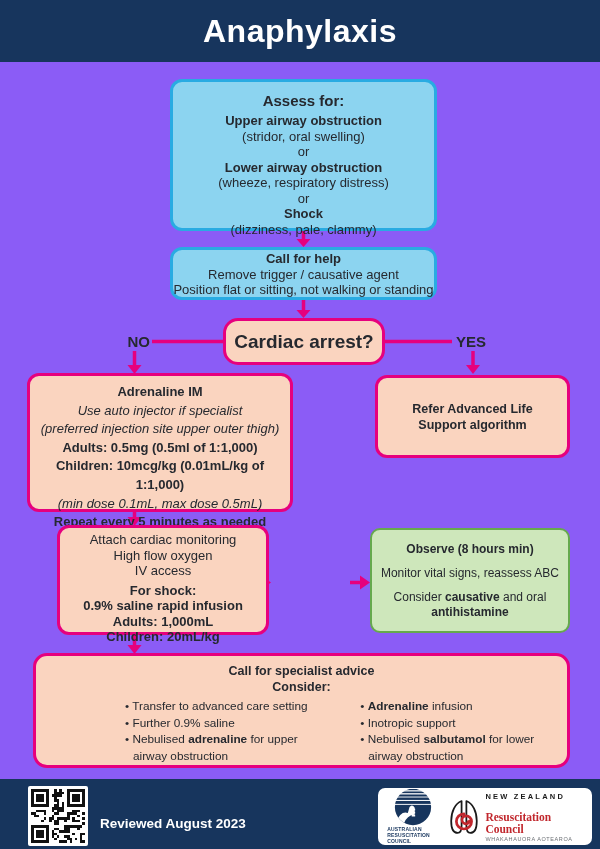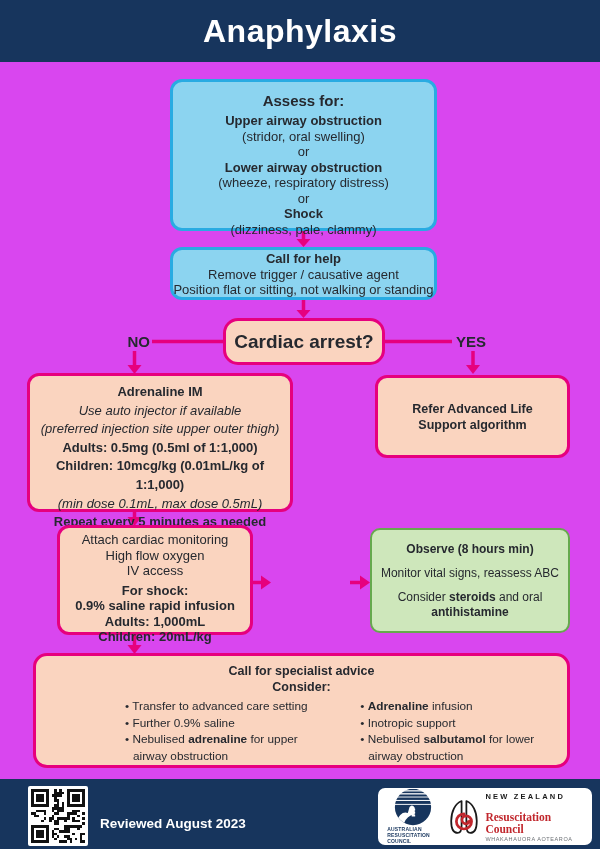--- a/index.html
+++ b/index.html
@@ -1,16 +1,16 @@
 <!DOCTYPE html>
 <html><head>
 <meta charset="utf-8">
 <style>
   html,body{margin:0;padding:0;background:#fff;}
-  .page{position:relative;width:600px;height:849px;background:#d946ef;overflow:hidden;
+  .page{position:relative;width:600px;height:849px;background:#8b5cf6;overflow:hidden;
         font-family:"Liberation Sans",sans-serif;color:#26292f;}
   
   .hdr{position:absolute;left:0;top:0;width:600px;height:62px;background:#17355d;
        display:flex;align-items:center;justify-content:center;}
   .hdr .title{color:#fff;font-size:32px;font-weight:bold;letter-spacing:.5px;}
   .ftr{position:absolute;left:0;top:779px;width:600px;height:70px;background:#17355d;}
   
   .box{position:absolute;box-sizing:border-box;text-align:center;border-radius:12px;}
   .blue{background:#8cd4f0;border:3px solid #29abe2;}
   .salmon{background:#fad4bf;border:3px solid #e6007e;}
@@ -26,21 +26,21 @@
            display:flex;align-items:center;justify-content:center;}
   .cardiac .q{font-size:19px;font-weight:bold;}
   .branch{position:absolute;font-size:15px;font-weight:bold;top:333px;}
   .branch.no{left:106px;width:44px;text-align:right;}
   .branch.yes{left:456px;width:44px;text-align:left;}
   .adren{left:27px;top:373px;width:266px;height:139px;padding-top:7px;}
   .adren .t{line-height:18.6px;}
   .refer{left:375px;top:375px;width:195px;height:83px;
          display:flex;align-items:center;justify-content:center;}
   .refer .txt{font-size:12.5px;font-weight:bold;line-height:16px;max-width:150px;}
-  .attach{left:57px;top:525px;width:196px;height:110px;padding-top:4px;}
+  .attach{left:57px;top:525px;width:212px;height:110px;padding-top:4px;}
   .attach .gap{margin-top:4px;}
   .pill{left:270px;top:571px;width:82px;height:23px;background:#aed9a0;border:2px solid #4e9e54;
         border-radius:12px;display:flex;align-items:center;justify-content:center;}
   .pill .txt{font-size:9.5px;font-weight:bold;letter-spacing:.4px;color:#20242b;}
   .observe{left:370px;top:528px;width:200px;height:105px;padding:12px 8px 0 8px;}
   .observe .p{font-size:12px;line-height:15px;margin-bottom:9px;}
   .spec{left:33px;top:653px;width:537px;height:115px;border-radius:14px;padding-top:8px;}
   .spec .cols{display:flex;text-align:left;margin-top:3px;}
   .spec .col{font-size:11.8px;line-height:16.5px;}
   .spec .col.l{width:235px;margin-left:85px;}
@@ -115,21 +115,21 @@
   </div>
 
   <div class="box salmon cardiac">
     <div class="q">Cardiac arrest?</div>
   </div>
   <div class="branch no">NO</div>
   <div class="branch yes">YES</div>
 
   <div class="box salmon adren">
     <div class="t b">Adrenaline IM</div>
-    <div class="t i">Use auto injector if available</div>
+    <div class="t i">Use auto injector if specialist</div>
     <div class="t i">(preferred injection site upper outer thigh)</div>
     <div class="t b">Adults: 0.5mg (0.5ml of 1:1,000)</div>
     <div class="t b">Children: 10mcg/kg (0.01mL/kg of 1:1,000)</div>
     <div class="t i">(min dose 0.1mL, max dose 0.5mL)</div>
     <div class="t b">Repeat every 5 minutes as needed</div>
   </div>
 
   <div class="box salmon refer">
     <div class="txt">Refer Advanced Life Support algorithm</div>
   </div>
@@ -144,21 +144,21 @@
     <div class="t b">Children: 20mL/kg</div>
   </div>
 
   <div class="pill">
     <div class="txt">RESOLUTION</div>
   </div>
 
   <div class="box greenbox observe">
     <div class="p b">Observe (8 hours min)</div>
     <div class="p">Monitor vital signs, reassess ABC</div>
-    <div class="p"><span>Consider </span><span class="b">steroids</span><span> and oral </span><span class="b">antihistamine</span></div>
+    <div class="p"><span>Consider </span><span class="b">causative</span><span> and oral </span><span class="b">antihistamine</span></div>
   </div>
 
   <div class="box salmon spec">
     <div class="t b" style="font-size:12.5px">Call for specialist advice</div>
     <div class="t b" style="font-size:12.5px">Consider:</div>
     <div class="cols">
       <div class="col l">
         <div class="bullet">• <span>Transfer to advanced care setting</span><span class="b"></span><span></span></div>
         <div class="bullet">• <span>Further 0.9% saline</span><span class="b"></span><span></span></div>
         <div class="bullet" style="width:190px">• <span>Nebulised </span><span class="b">adrenaline</span><span> for upper airway obstruction</span></div>

